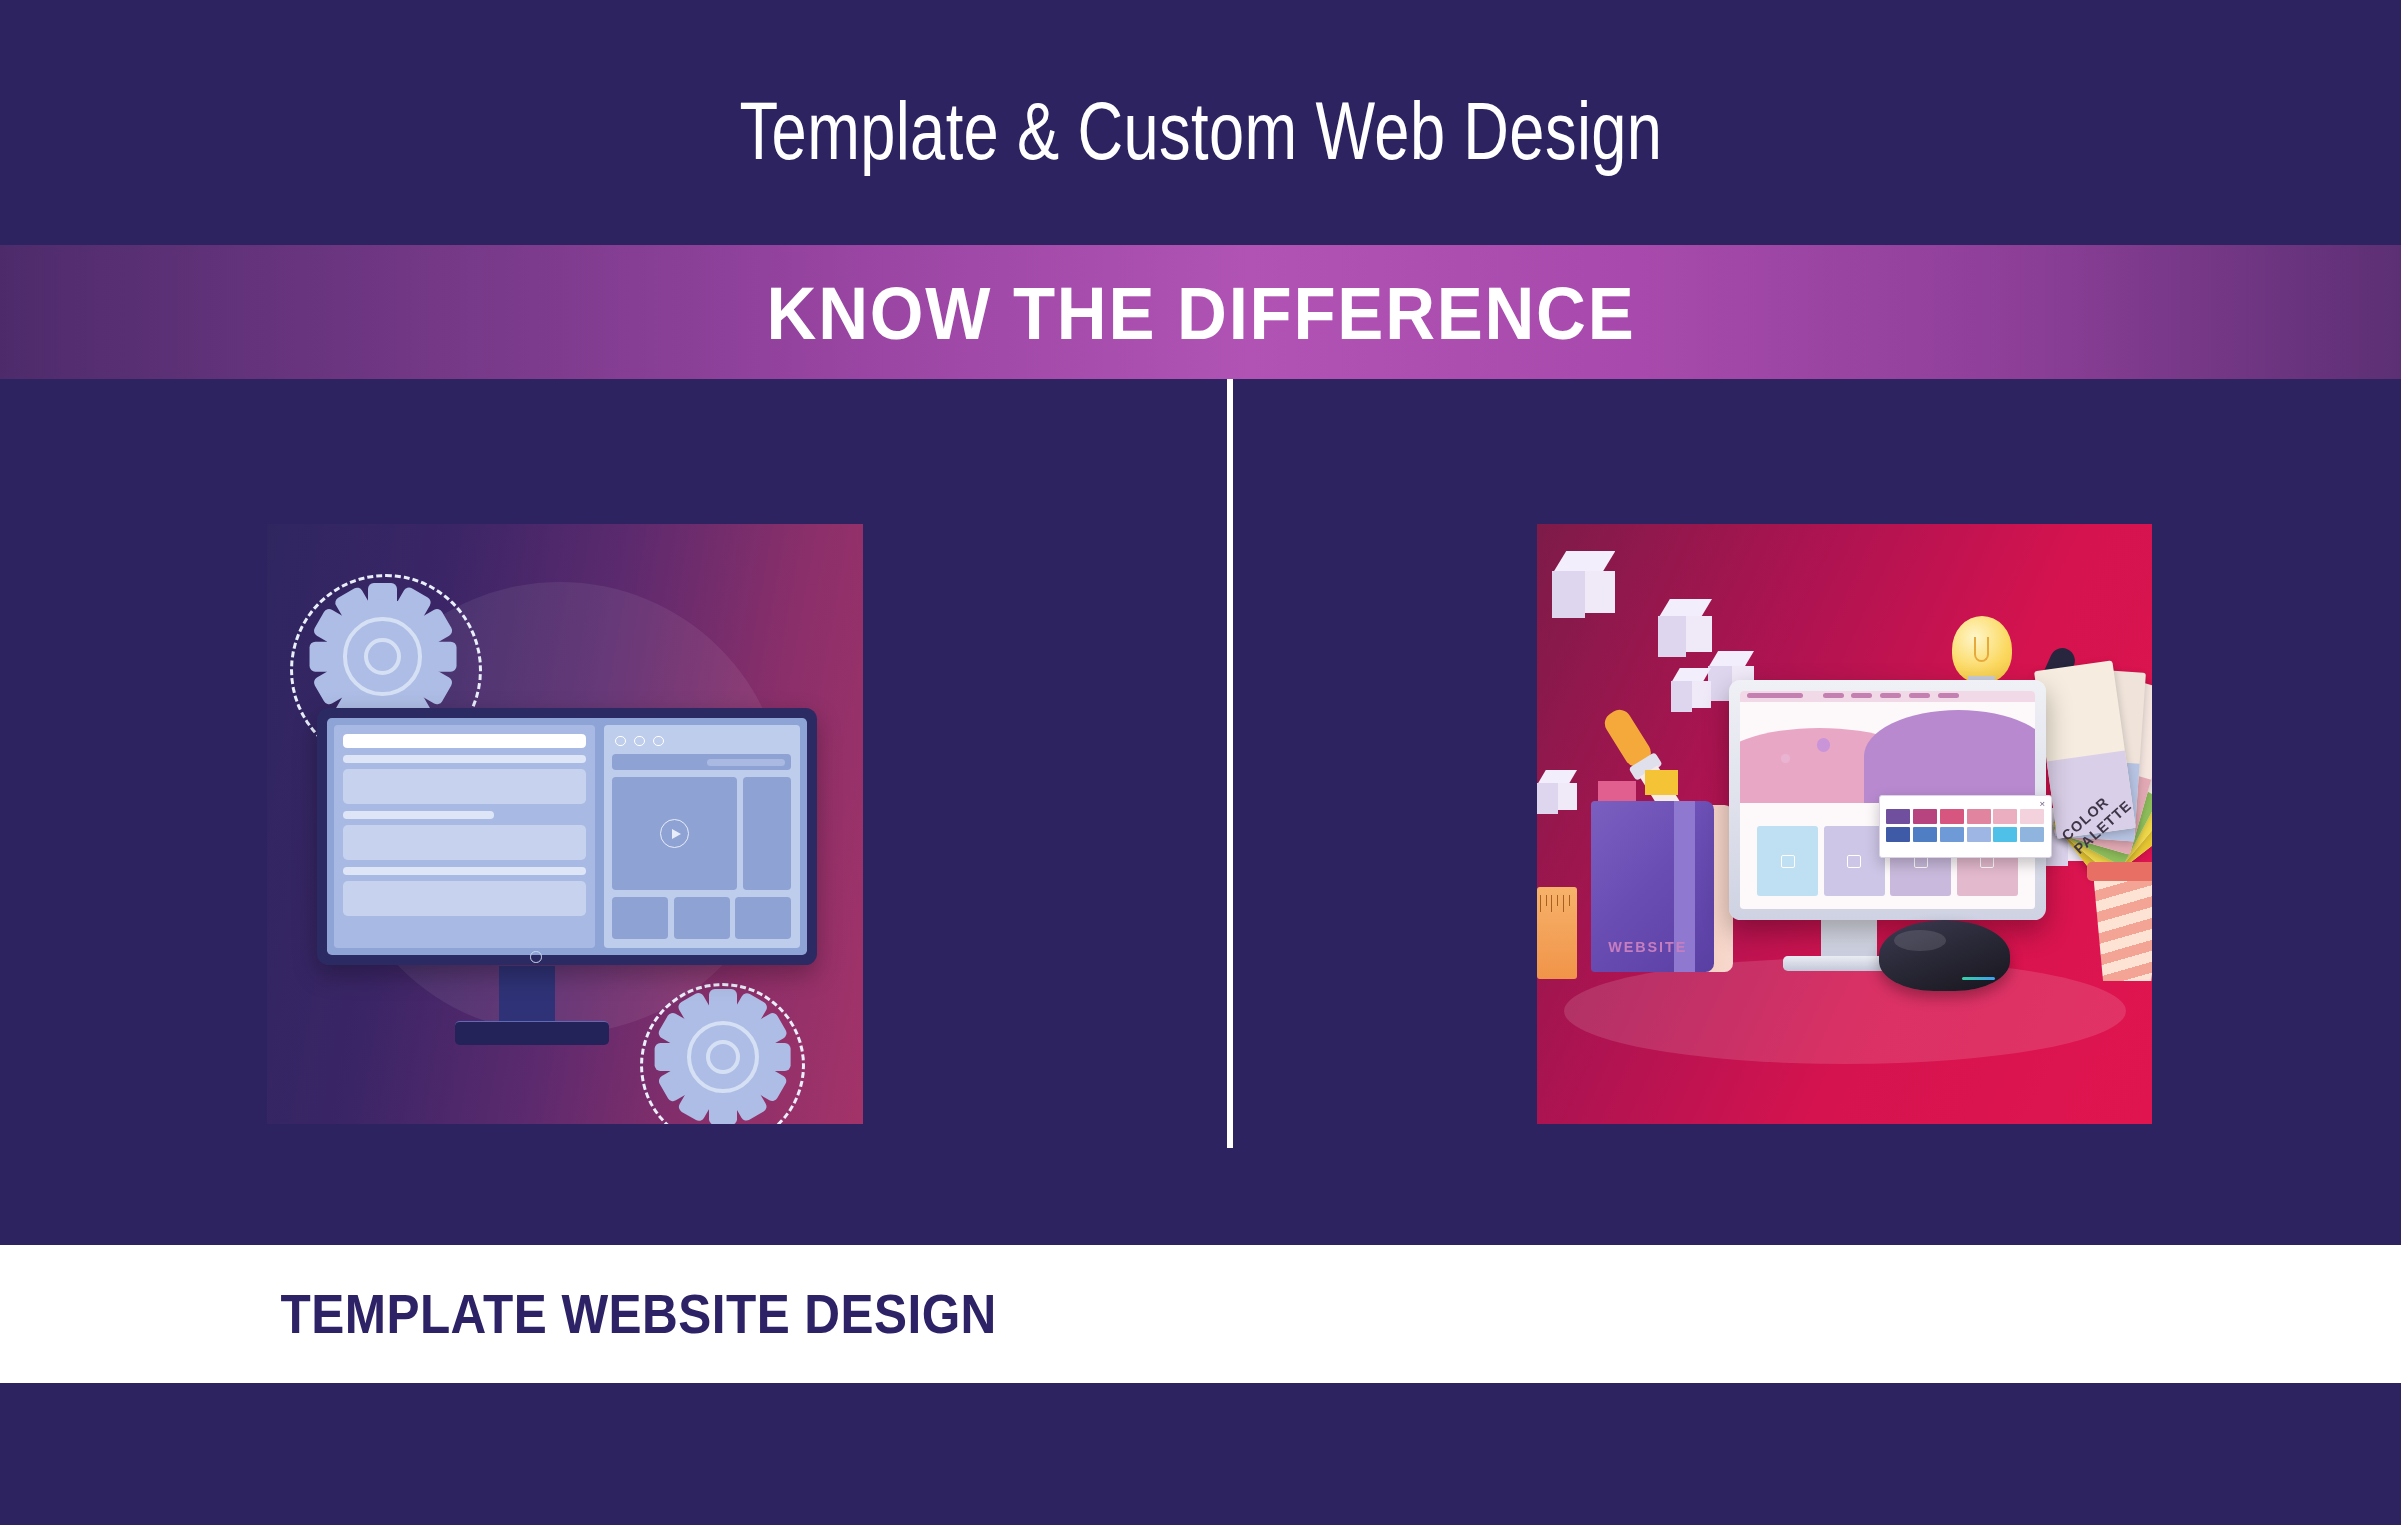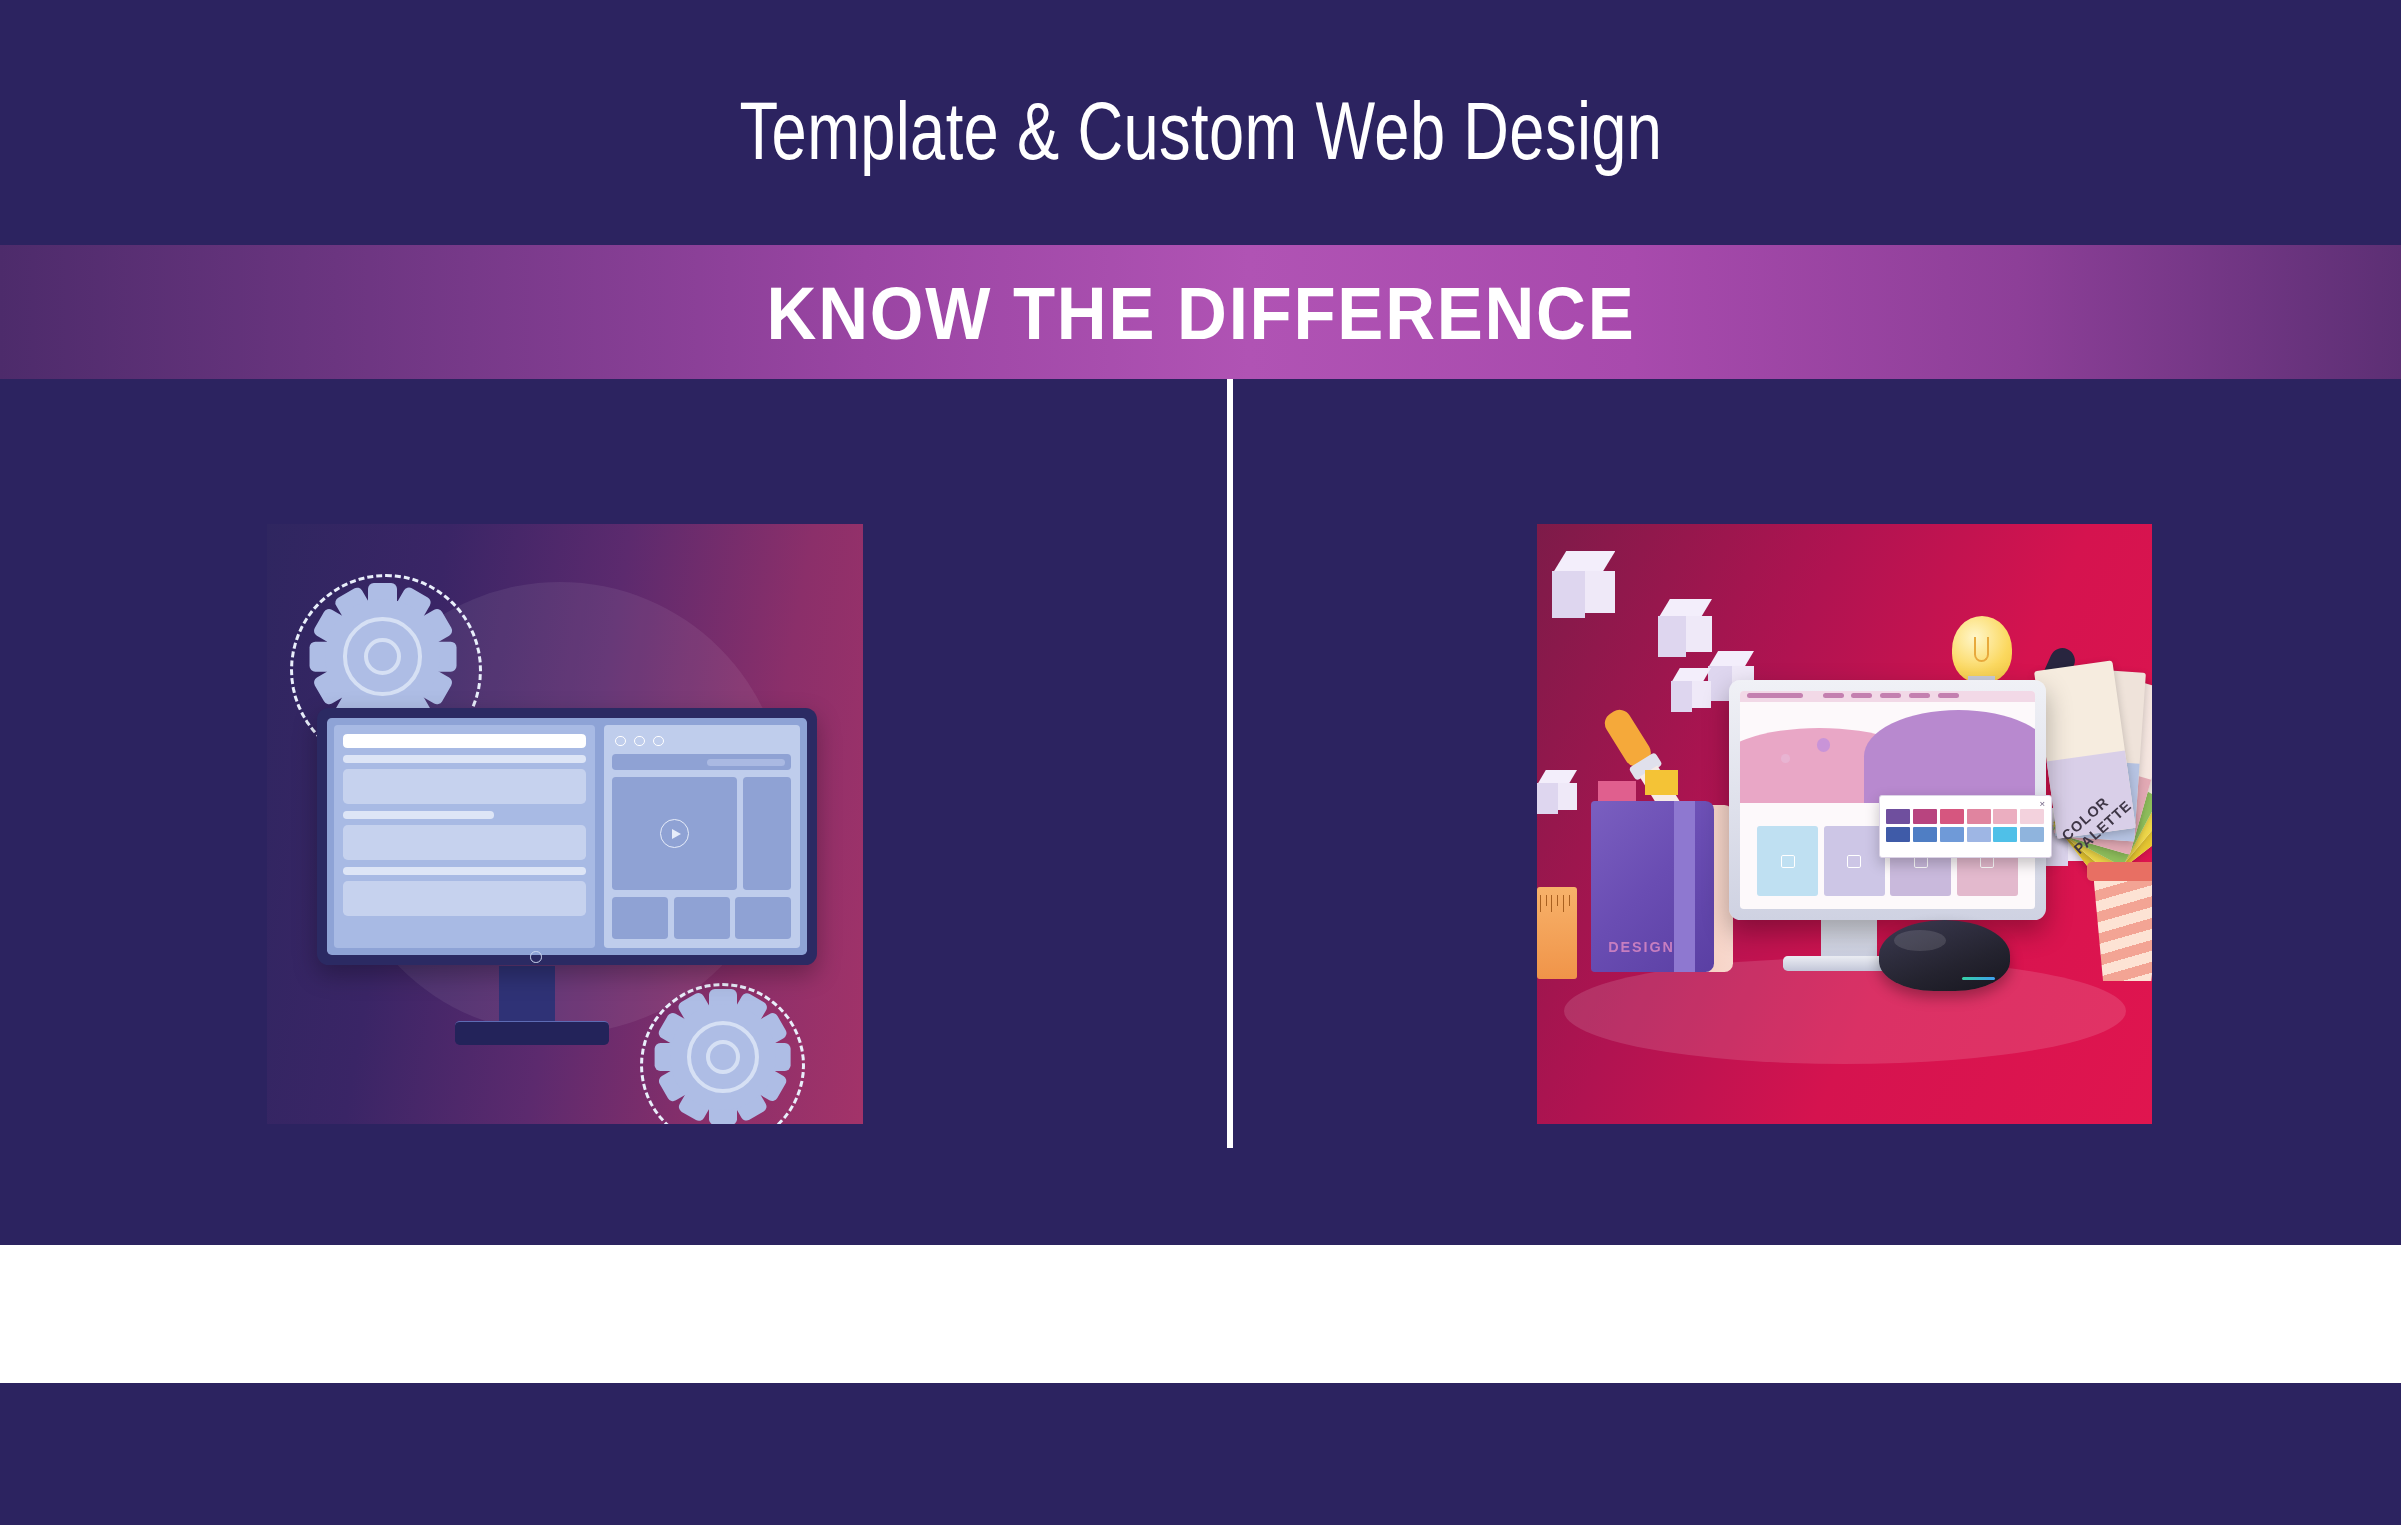--- a/index.html
+++ b/index.html
@@ -357,21 +357,21 @@
       <i style="left:26px;top:7.7px;height:17.3px;"></i>
         <i style="left:32px;top:7.7px;height:11.5px;"></i>
     </div>
     <div class="sticky" style="left:61px;top:257px;width:38px;height:33px;background:#e05f8e;"></div>
     <div class="sticky" style="left:108px;top:246px;width:33px;height:25px;background:#f4c336;"></div>
 
     <div class="book">
       <div class="pg"></div>
       <div class="cv"></div>
       <div class="band"></div>
-      <div class="btxt">DESIGN</div>
+      <div class="btxt">WEBSITE</div>
     </div>
 
     <div class="rneck"></div>
     <div class="rbase"></div>
     <div class="rmon">
       <div class="rscreen">
         <div class="rtop">
           <i style="left:7.7px;width:56px;"></i>
             <i style="left:83px;width:21px;"></i>
           <i style="left:111px;width:21px;"></i>
@@ -424,17 +424,20 @@
     <div class="cup">
       <div class="body"></div>
         <div class="lid"></div>
     </div>
 
     <div class="mouse"></div>
   </div>
 
   <div class="whitebar"></div>
 
+  <div class="lbl-left">
+    <span>TEMPLATE WEBSITE DESIGN</span>
+  </div>
 
 
 
 </div>
 
 
 </body></html>

